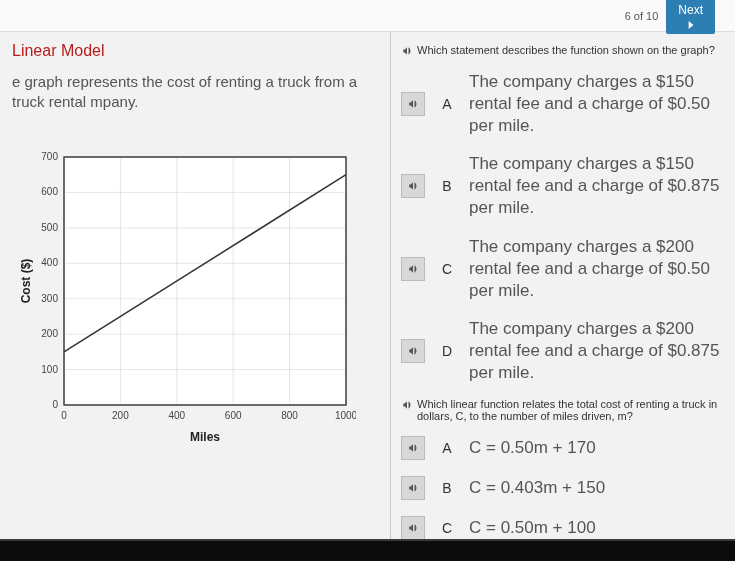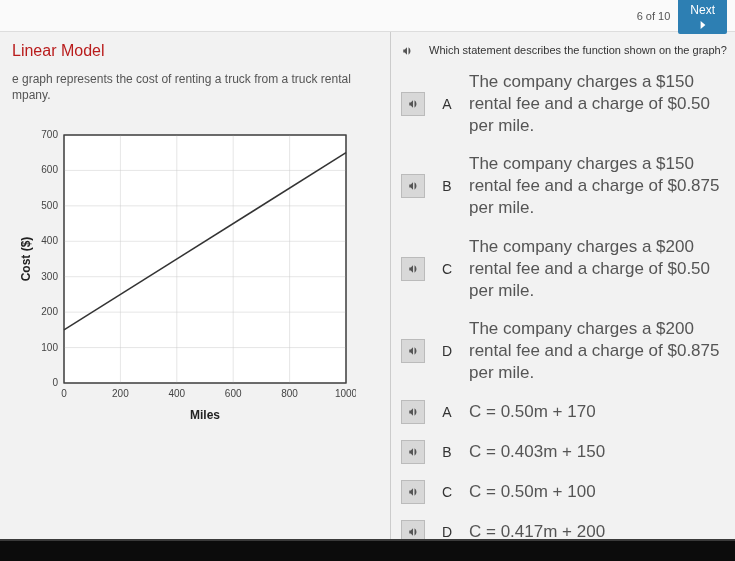--- a/index.html
+++ b/index.html
@@ -10,21 +10,21 @@
       height: 561px;
       overflow: hidden;
       position: relative;
     }
     .topbar {
       height: 32px;
       background: #fafafa;
       display: flex;
       justify-content: flex-end;
       align-items: center;
-      padding: 0 8px;
+      padding: 0 20px;
       gap: 8px;
       border-bottom: 1px solid #ddd;
     }
     .page-indicator {
       font-size: 11px;
       color: #555;
     }
     .next-btn {
       background: #2d7fb3;
       color: #fff;
@@ -48,42 +48,42 @@
       width: 390px;
       padding: 10px 12px;
       overflow: hidden;
     }
     .title {
       font-size: 16px;
       color: #b91c1c;
       margin-bottom: 12px;
     }
     .description {
-      font-size: 12px;
+      font-size: 15px;
       color: #555;
-      margin-bottom: 18px;
+      margin-bottom: 32px;
       line-height: 1.3;
     }
     .chart-wrap {
       background: #f2f2f2;
       padding: 4px;
     }
     .right-pane {
       flex: 1;
       border-left: 1px solid #ccc;
       padding: 8px 0 8px 6px;
       overflow: hidden;
     }
     .question {
       font-size: 11px;
       color: #333;
       padding: 4px 4px 8px 4px;
       display: flex;
       align-items: flex-start;
-      gap: 16px;
+      gap: 4px;
     }
     .speaker-icon {
       width: 12px; height: 12px; flex: 0 0 12px;
       margin-top: 1px;
     }
     .speaker-icon svg { width: 100%; height: 100%; fill: #555; }
     .choice {
       display: flex;
       align-items: center;
       gap: 8px;
@@ -222,20 +222,28 @@
           <div class="choice-speaker">
             <svg viewBox="0 0 16 16">
               <path d="M3 6h2l3-3v10l-3-3H3V6zm7-1a4 4 0 010 6V5zm0-2a6 6 0 010 10V3z"></path>
             </svg>
           </div>
           <div class="choice-letter">D</div>
           <div class="choice-text">The company charges a $200 rental fee and a charge of $0.875 per mile.</div>
         </div>
       </div>
 
+    <div class="question">
+      <span class="speaker-icon">
+        <svg viewBox="0 0 16 16">
+            <path d="M3 6h2l3-3v10l-3-3H3V6zm7-1a4 4 0 010 6V5zm0-2a6 6 0 010 10V3z"></path>
+          </svg>
+      </span>
+      <span>Which linear function relates the total cost of renting a truck in dollars, C, to the number of miles driven, m?</span>
+    </div>
 
     <div id="q2-choices" class="q2">
         <div class="choice">
           <div class="choice-speaker">
             <svg viewBox="0 0 16 16">
               <path d="M3 6h2l3-3v10l-3-3H3V6zm7-1a4 4 0 010 6V5zm0-2a6 6 0 010 10V3z"></path>
             </svg>
           </div>
           <div class="choice-letter">A</div>
           <div class="choice-text">C = 0.50m + 170</div>

